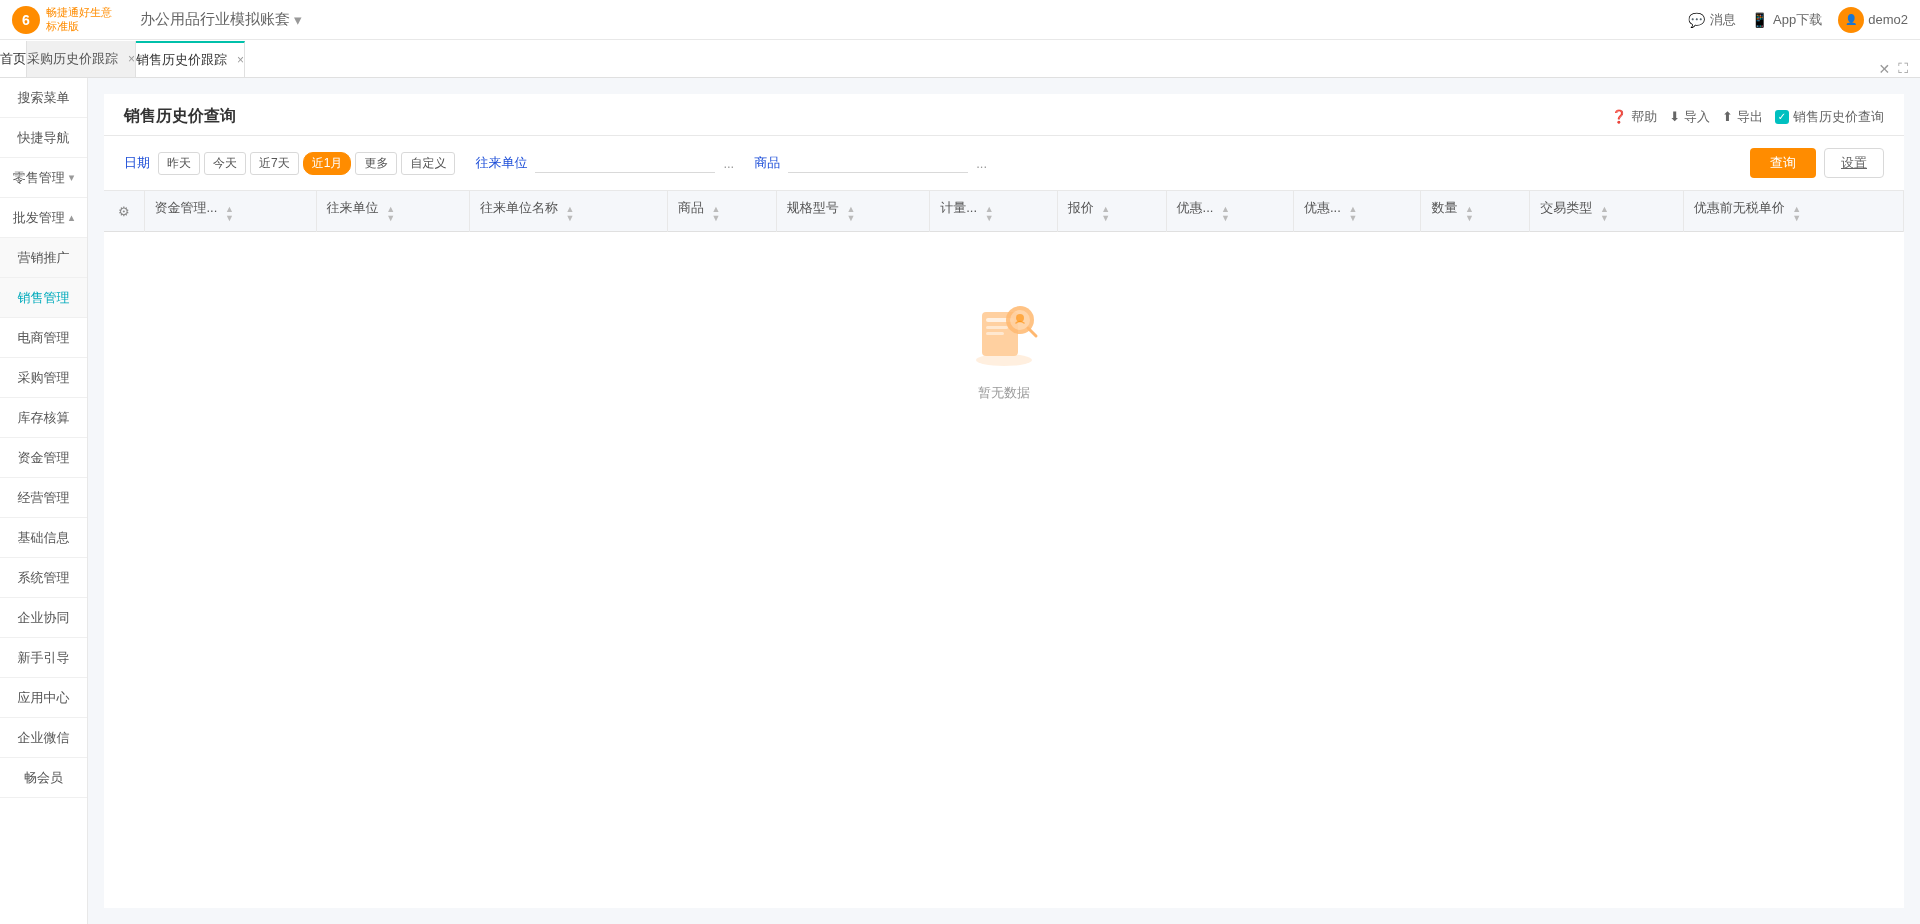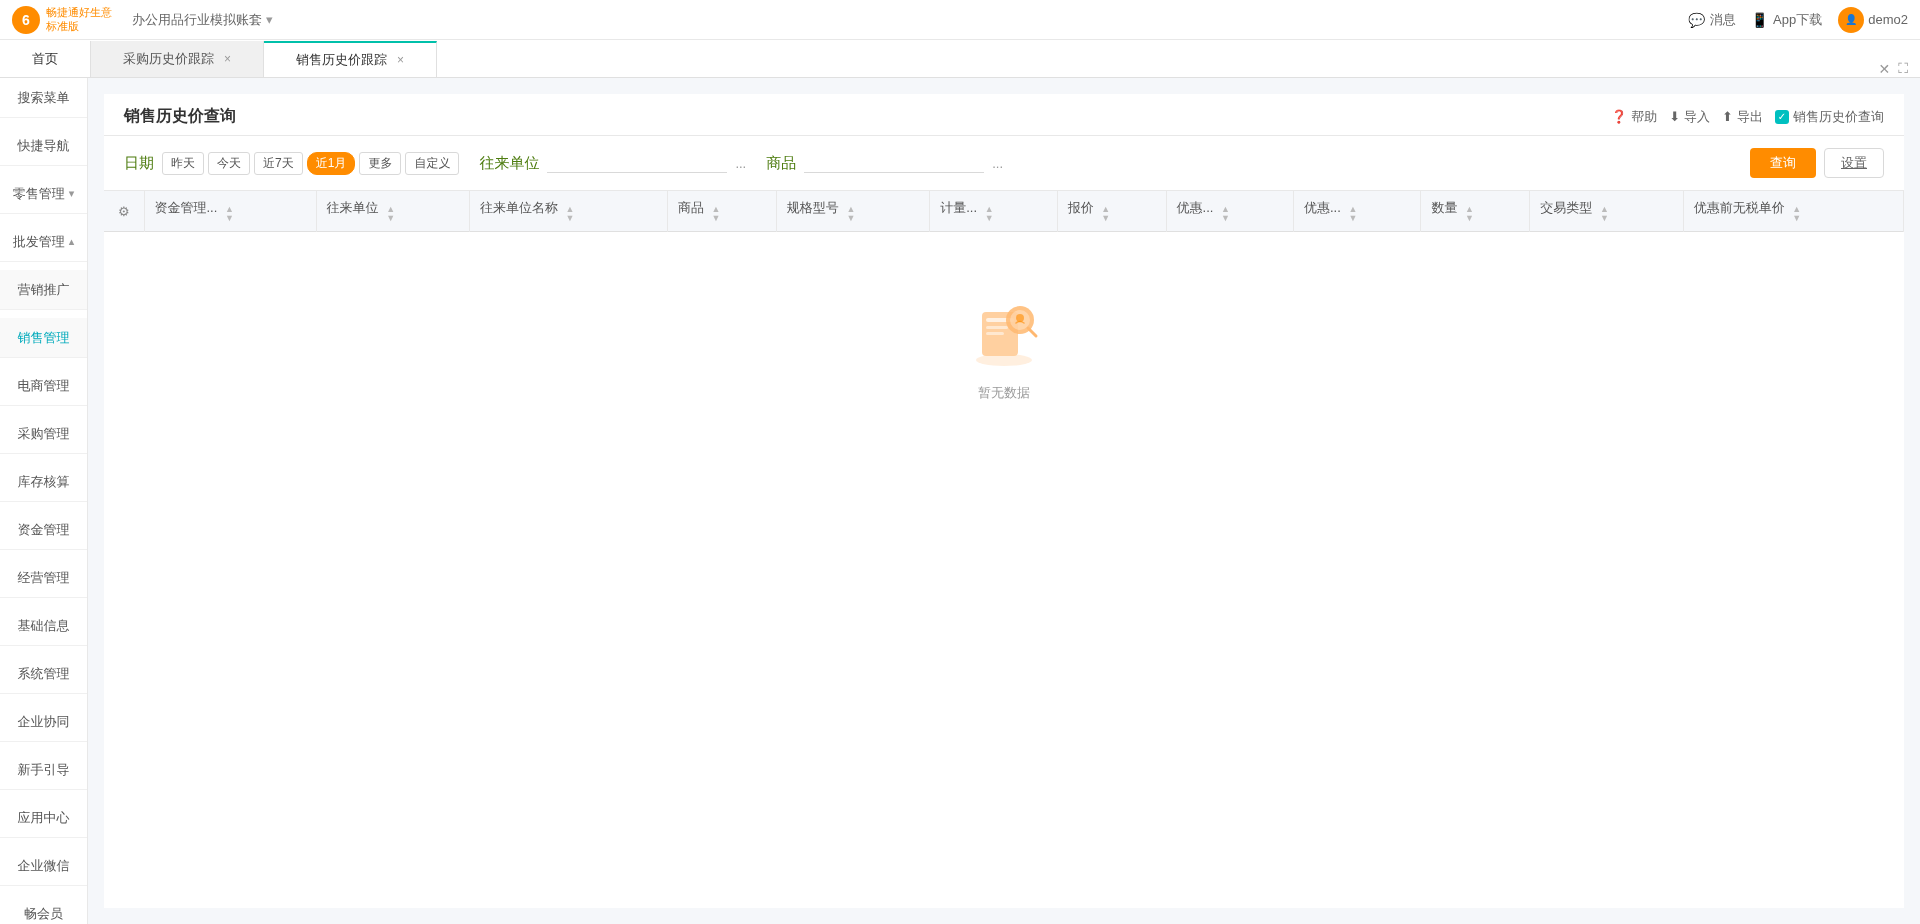--- a/index.html
+++ b/index.html
@@ -41,22 +41,22 @@
     .logo-text {
       font-size: 11px;
       color: #ff8c00;
       line-height: 1.2;
     }
     .app-title-area {
       display: flex;
       align-items: center;
       gap: 4px;
       color: #666;
-      font-size: 13px;
-      margin-left: 12px;
+      font-size: 15px;
+      margin-left: 20px;
     }
     .top-header-right {
       display: flex;
       align-items: center;
       gap: 16px;
       color: #666;
       font-size: 13px;
     }
     .header-action {
       display: flex;
@@ -83,21 +83,21 @@
       display: flex;
       align-items: flex-end;
       padding: 0 0 0 0;
       border-bottom: 1px solid #e0e0e0;
       flex-shrink: 0;
     }
     .tab {
       height: 36px;
       display: flex;
       align-items: center;
-      padding: 0 32px;
+      padding: 0 0;
       font-size: 13px;
       cursor: pointer;
       border-right: 1px solid #e0e0e0;
       gap: 6px;
       color: #555;
       background: #f0f0f0;
     }
     .tab.home {
       background: #fff;
       color: #333;
@@ -130,21 +130,20 @@
 
     
     .sidebar {
       width: 88px;
       background: #fff;
       border-right: 1px solid #e8e8e8;
       display: flex;
       flex-direction: column;
       overflow-y: auto;
       flex-shrink: 0;
-      gap: 8px;
     }
     .sidebar-item {
       padding: 10px 4px;
       text-align: center;
       cursor: pointer;
       color: #555;
       font-size: 13px;
       border-bottom: 1px solid #f0f0f0;
       display: flex;
       align-items: center;
@@ -231,22 +230,22 @@
       gap: 20px;
       flex-wrap: wrap;
       border-bottom: 1px solid #e8e8e8;
     }
     .filter-group {
       display: flex;
       align-items: center;
       gap: 8px;
     }
     .filter-label {
-      color: #4d7c0f;
-      font-size: 15px;
+      color: #1d4ed8;
+      font-size: 13px;
       white-space: nowrap;
     }
     .date-buttons {
       display: flex;
       align-items: center;
       gap: 4px;
     }
     .date-btn {
       padding: 2px 8px;
       border: 1px solid #d9d9d9;

